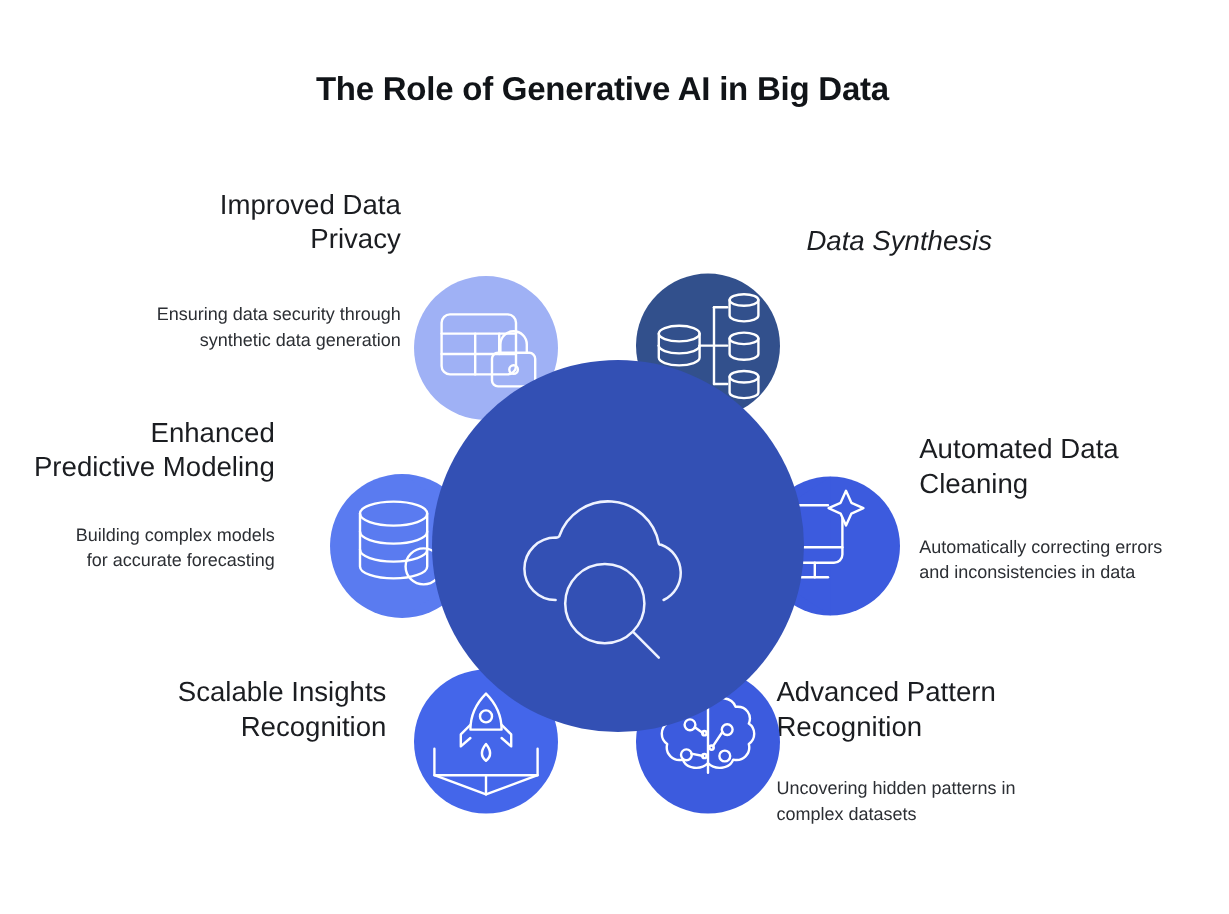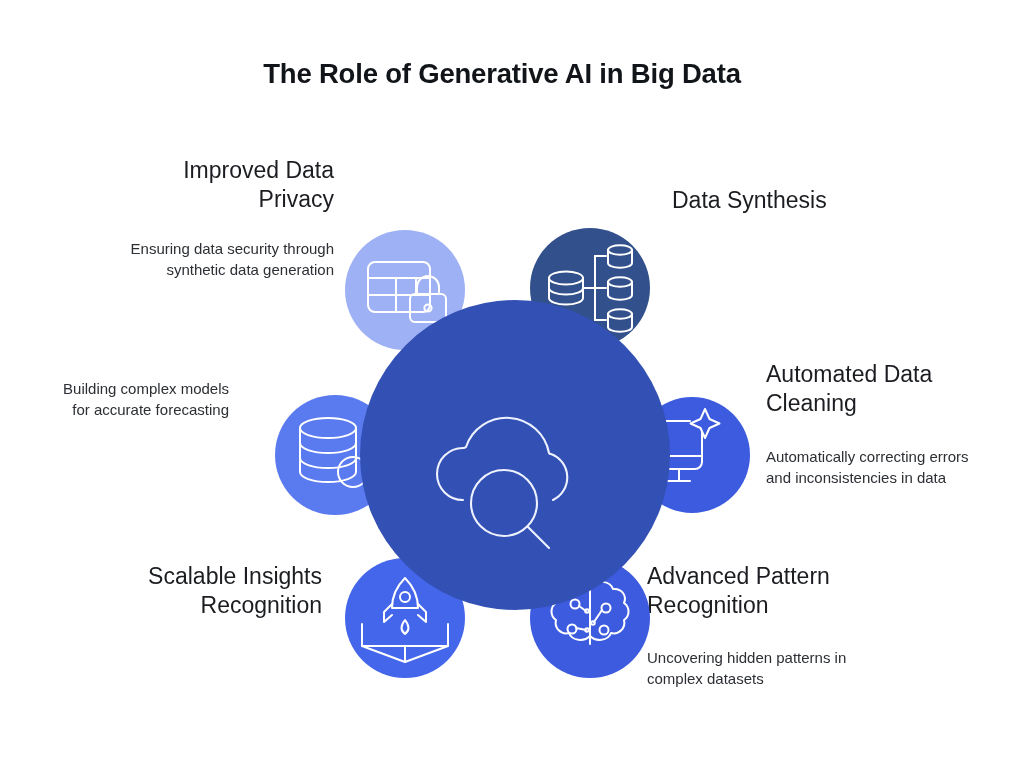--- a/index.html
+++ b/index.html
@@ -30,26 +30,26 @@
   .block .desc{
     font-size:15px;line-height:21px;color:#2c2f34;font-weight:400;
     white-space:pre-line;
   }
   .block.right{text-align:left;}
   .block.left{text-align:right;}
   .block .desc{margin-top:26px;}
 
   
   #blk-privacy{left:10px;top:156px;width:324px;text-align:right;}
-  #blk-privacy .desc{margin-top:24px;}
+  #blk-privacy .desc{margin-top:38px;}
   #blk-predictive{left:0px;top:346px;width:229px;}
   #blk-predictive .desc{margin-top:32px;padding-left:32px;}
   #blk-scalable{left:20px;top:562px;width:302px;}
   #blk-scalable .desc{margin-top:31px;}
-  #blk-synthesis{left:672px;top:186px;width:300px;}
+  #blk-synthesis{left:672px;top:186px;width:300px;font-style:italic;}
   #blk-synthesis .desc{margin-top:28px;}
   #blk-cleaning{left:766px;top:360px;width:290px;}
   #blk-cleaning .desc{margin-top:28px;}
   #blk-pattern{left:647px;top:562px;width:300px;}
   #blk-pattern .desc{margin-top:27px;}
 
   
   #graphic{position:absolute;left:250px;top:200px;width:530px;height:510px;}
   #graphic svg{display:block;}
   .ico{fill:none;stroke:#ffffff;stroke-width:2;stroke-linecap:round;stroke-linejoin:round;}
@@ -63,20 +63,22 @@
   <div class="title">The Role of Generative AI in Big Data</div>
 
   <div class="block left" id="blk-privacy">
     <div class="head">Improved Data
 Privacy</div>
     <div class="desc">Ensuring data security through
 synthetic data generation</div>
   </div>
 
   <div class="block left" id="blk-predictive">
+    <div class="head">Enhanced
+Predictive Modeling</div>
     <div class="desc">Building complex models
 for accurate forecasting</div>
   </div>
 
   <div class="block left" id="blk-scalable">
     <div class="head">Scalable Insights
 Recognition</div>
   </div>
 
   <div class="block right" id="blk-synthesis">

